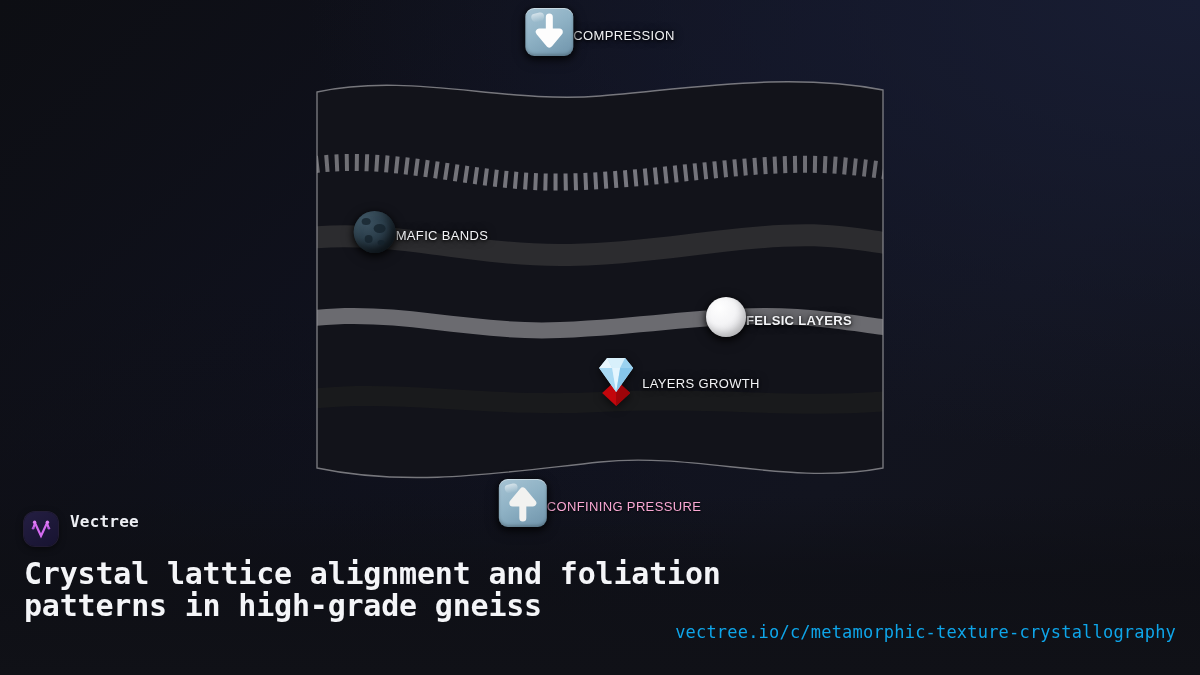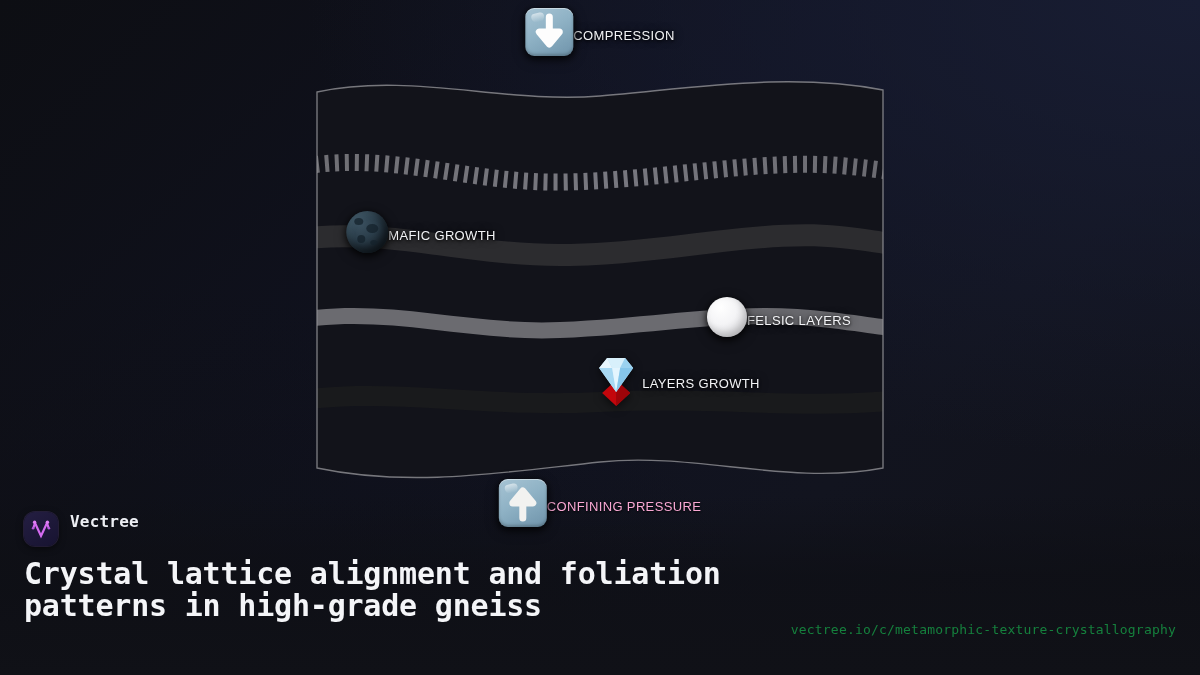--- a/index.html
+++ b/index.html
@@ -120,21 +120,21 @@
   }
   #headline{
     position:absolute; left:24px; top:558px; width:760px;
     font-family:"DejaVu Sans Mono","Liberation Mono",monospace;
     font-weight:700; font-size:30px; line-height:32px;
     color:#f4f5f8; letter-spacing:-.2px;
   }
   #url{
     position:absolute; right:24px; top:622px;
     font-family:"DejaVu Sans Mono","Liberation Mono",monospace;
-    font-size:13px; color:#15803d; letter-spacing:.2px;
+    font-size:17px; color:#0ea5e9; letter-spacing:.2px;
   }
 </style>
 </head>
 <body>
 
 <div id="bg"></div>
 <div id="bg-bottom"></div>
 
 <div id="scene">
 
@@ -208,25 +208,25 @@
 
   <div class="marker" style="left:421px; top:211px;">
     <span class="glyph">
       <span class="moon">
           <i></i>
           <i></i>
           <i></i>
           <i></i>
         </span>
     </span>
-    <span class="cap">MAFIC GROWTH</span>
-  </div>
-
-
-  <div class="marker" style="left:779px; top:297px;">
+    <span class="cap">MAFIC BANDS</span>
+  </div>
+
+
+  <div class="marker" style="left:779px; top:297px;font-weight:bold;">
     <span class="glyph">
       <span class="whitecirc"></span>
     </span>
     <span class="cap">FELSIC LAYERS</span>
   </div>
 
   <div class="marker" style="left:675px; top:352px;">
     <span class="glyph">
       <span class="gem">
         <svg viewBox="0 0 52 56">

